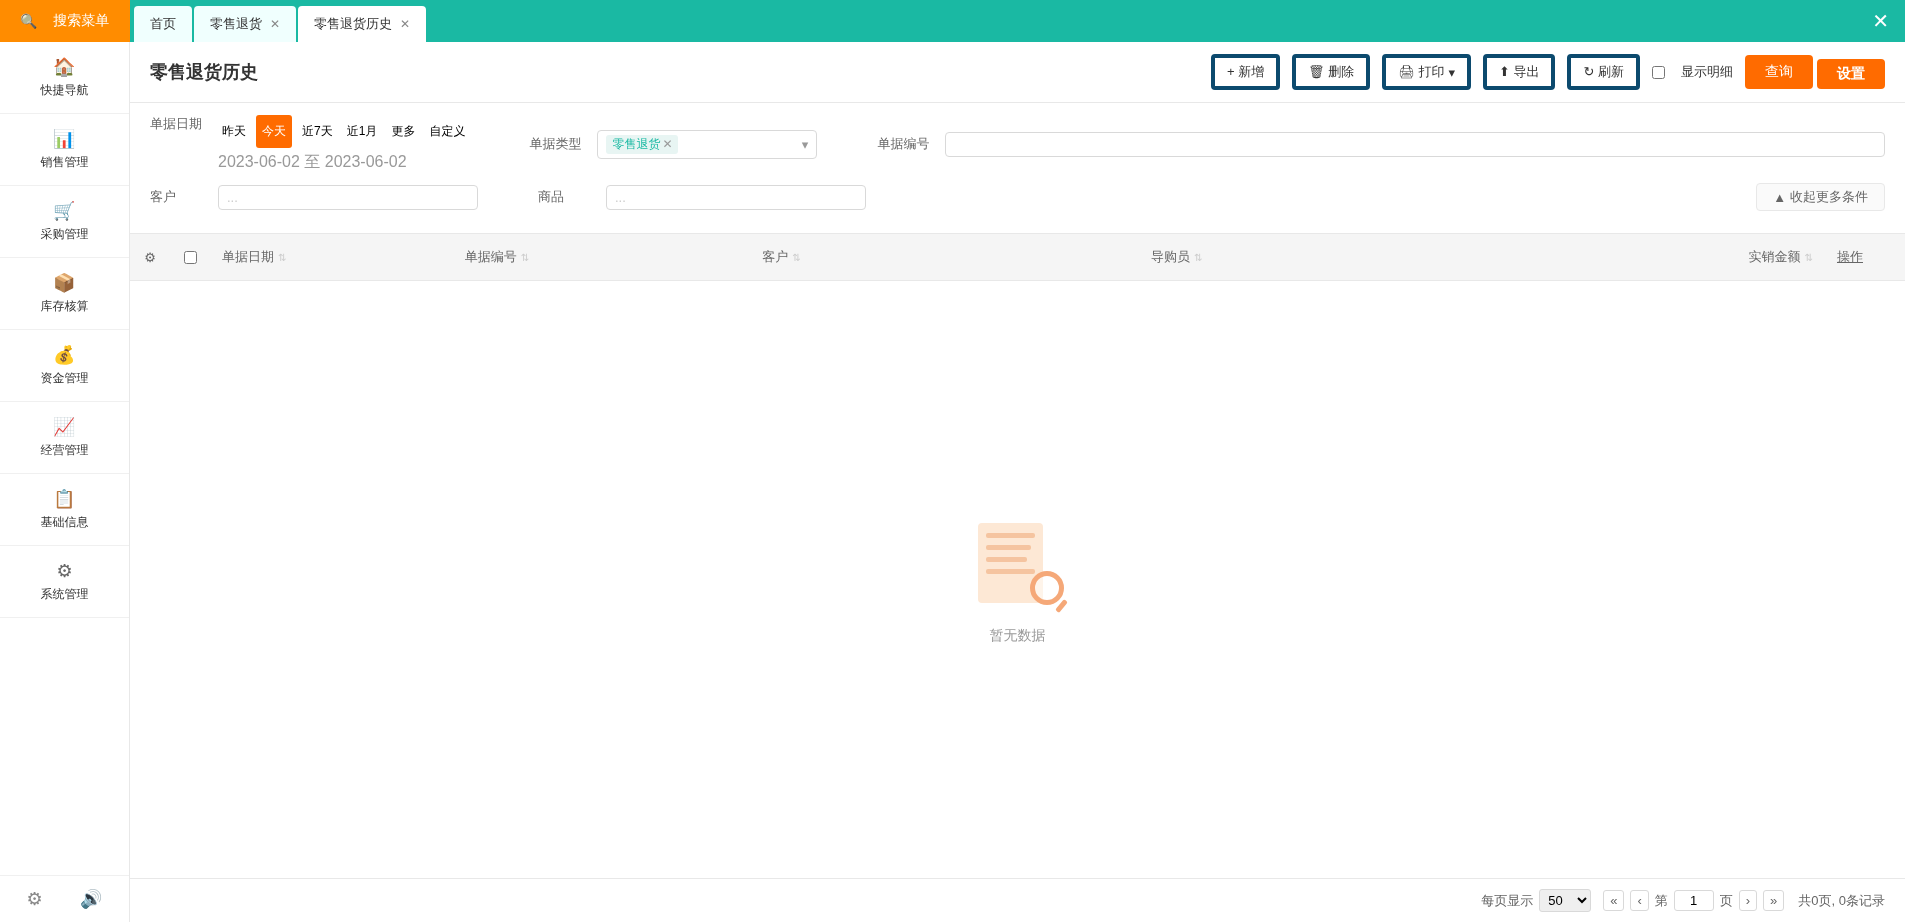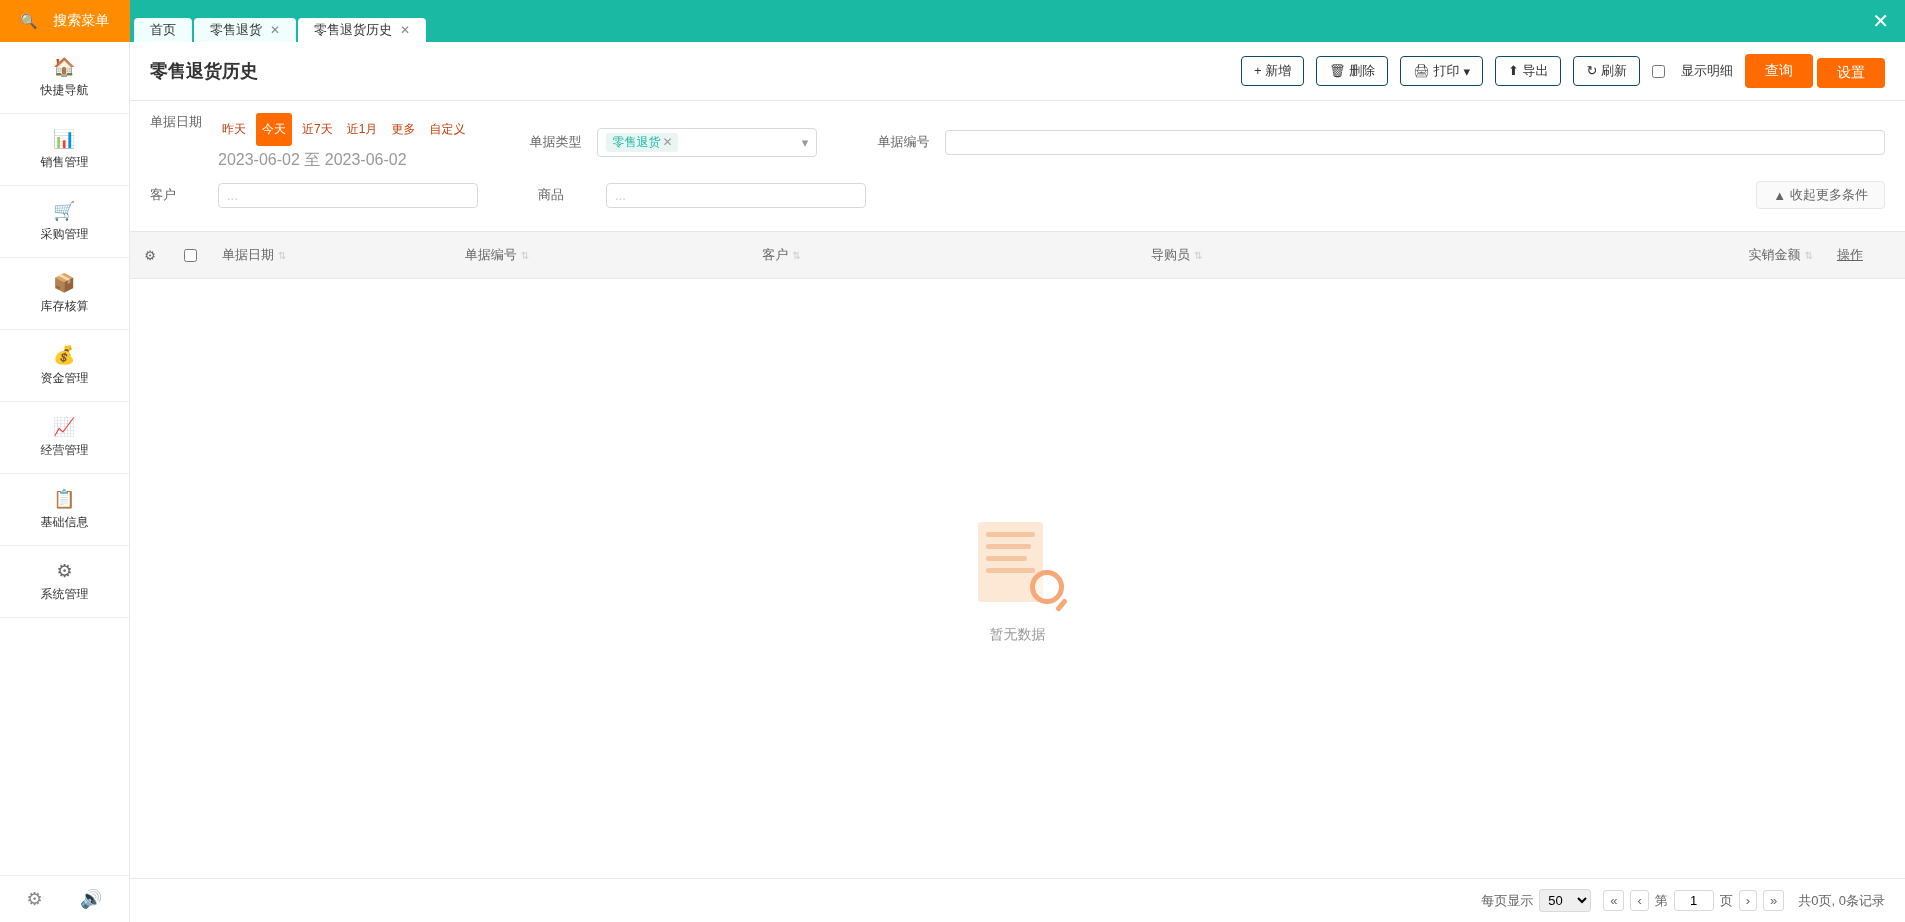--- a/index.html
+++ b/index.html
@@ -8,21 +8,21 @@
     
     .top-bar {
       display: flex; align-items: center; background: #1ab9a3; height: 42px; flex-shrink: 0;
     }
     .top-bar-left {
       width: 130px; background: #ff8c00; display: flex; align-items: center; justify-content: center; height: 100%; cursor: pointer;
     }
     .top-bar-left span { color: #fff; font-size: 14px; }
     .top-bar-tabs { display: flex; align-items: flex-end; flex: 1; height: 100%; padding-left: 4px; }
     .tab {
-      display: flex; align-items: center; padding: 0 16px; height: 24px; background: #f0fffe; border-radius: 4px 4px 0 0;
+      display: flex; align-items: center; padding: 0 16px; height: 36px; background: #f0fffe; border-radius: 4px 4px 0 0;
       margin-right: 2px; cursor: pointer; font-size: 13px; color: #333; margin-top: 6px;
     }
     .tab.active { background: #fff; font-weight: 500; }
     .tab .close-x { margin-left: 8px; color: #888; font-size: 12px; cursor: pointer; }
     .top-bar-right { display: flex; align-items: center; padding-right: 16px; }
     .top-bar-right .close-btn { color: #fff; font-size: 20px; cursor: pointer; margin-left: 16px; }
 
     
     .main-layout { display: flex; flex: 1; overflow: hidden; }
 
@@ -43,36 +43,36 @@
     .content-area { flex: 1; display: flex; flex-direction: column; overflow: hidden; background: #f5f5f5; }
 
     
     .page-header {
       background: #fff; padding: 12px 20px; display: flex; align-items: center; justify-content: space-between;
       border-bottom: 1px solid #e8e8e8; flex-shrink: 0;
     }
     .page-title { font-size: 18px; font-weight: bold; color: #333; }
     .toolbar { display: flex; align-items: center; gap: 12px; }
     .toolbar-btn {
-      display: flex; align-items: center; gap: 4px; padding: 5px 12px; border: 1px solid #0c4a6e;
+      display: flex; align-items: center; gap: 4px; padding: 5px 12px; border: 4px solid #0c4a6e;
       background: #fff; border-radius: 4px; cursor: pointer; font-size: 13px; color: #333;
     }
     .btn-query { background: #ff6b00; color: #fff; border: none; padding: 6px 20px; border-radius: 4px; cursor: pointer; font-size: 14px; }
-    .btn-settings { background: #ff6b00; color: #fff; border: none; padding: 6px 20px; border-radius: 4px; cursor: pointer; font-size: 14px; margin-top: 4px; }
+    .btn-settings { background: #ff6b00; color: #fff; border: none; padding: 6px 20px; border-radius: 4px; cursor: pointer; font-size: 14px; margin-top: 4px; font-weight: bold; }
     .display-toggle { display: flex; align-items: center; gap: 16px; font-size: 13px; color: #333; }
     .display-toggle input { cursor: pointer; }
 
     
     .filter-area {
       background: #fff; padding: 12px 20px; border-bottom: 1px solid #e8e8e8; flex-shrink: 0;
     }
     .filter-row { display: flex; align-items: center; gap: 20px; margin-bottom: 10px; flex-wrap: wrap; }
     .filter-label { font-size: 13px; color: #666; white-space: nowrap; min-width: 60px; }
     .date-filter { display: flex; align-items: center; gap: 6px; }
-    .date-shortcut { font-size: 12px; color: #c2410c; cursor: pointer; padding: 2px 4px; }
+    .date-shortcut { font-size: 12px; color: #000000; cursor: pointer; padding: 2px 4px; }
     .date-shortcut.today { background: #ff6b00; color: #fff; border-radius: 3px; padding: 8px 6px; }
     .date-range { font-size: 16px; color: #999; }
     .filter-select {
       display: flex; align-items: center; border: 1px solid #d9d9d9; border-radius: 4px;
       padding: 4px 8px; min-width: 200px; cursor: pointer; background: #fff; font-size: 13px;
     }
     .filter-select .tag { background: #e8f5f3; color: #1ab9a3; border-radius: 3px; padding: 1px 6px; font-size: 12px; display: flex; align-items: center; gap: 2px; }
     .filter-select .tag .tag-close { cursor: pointer; color: #999; }
     .filter-select .chevron { margin-left: auto; color: #999; }
     .filter-input {

